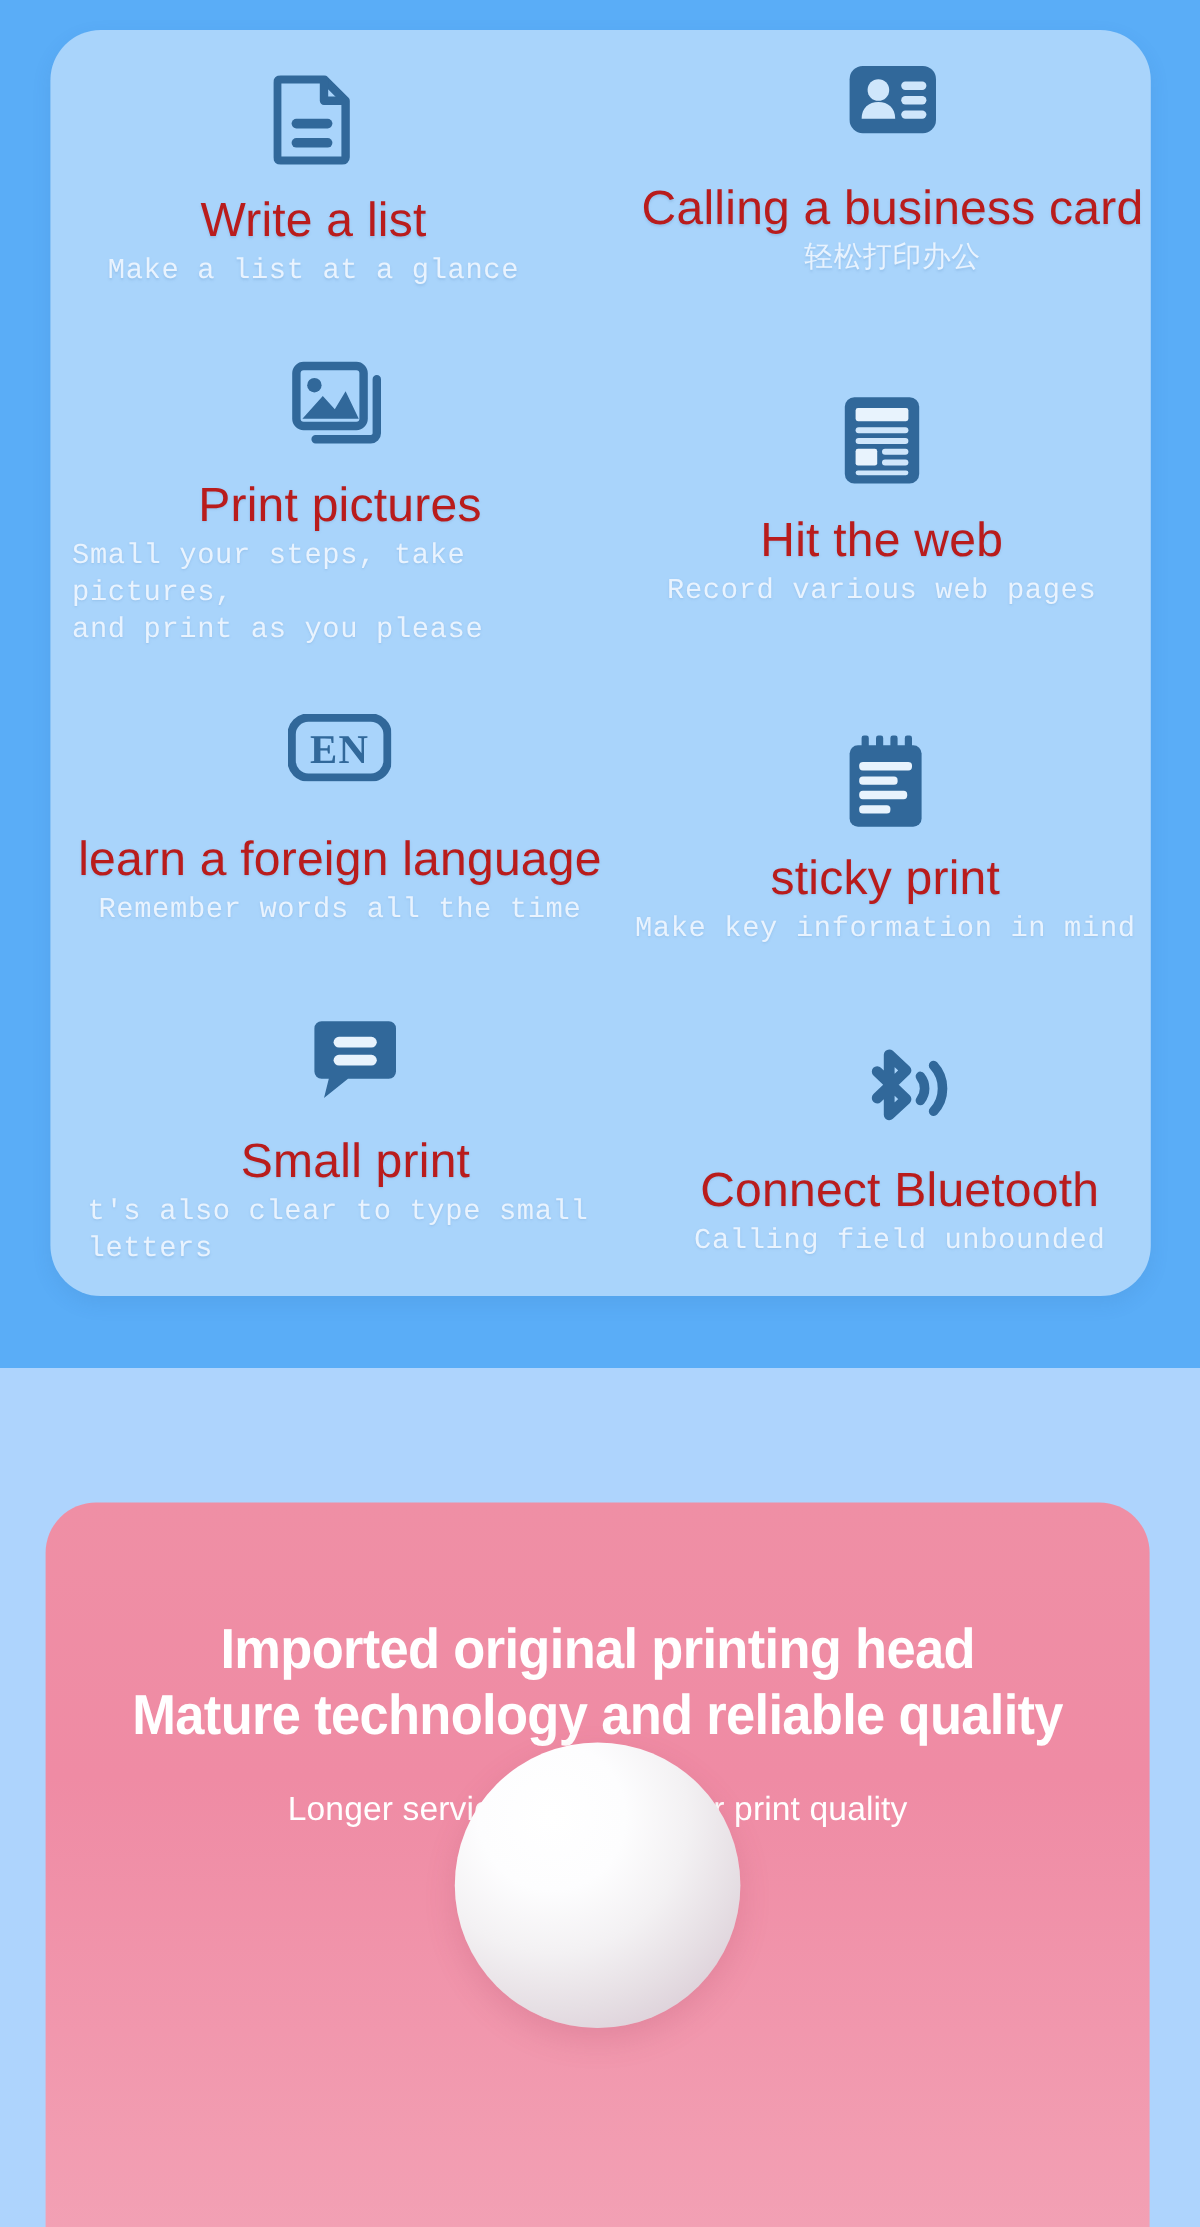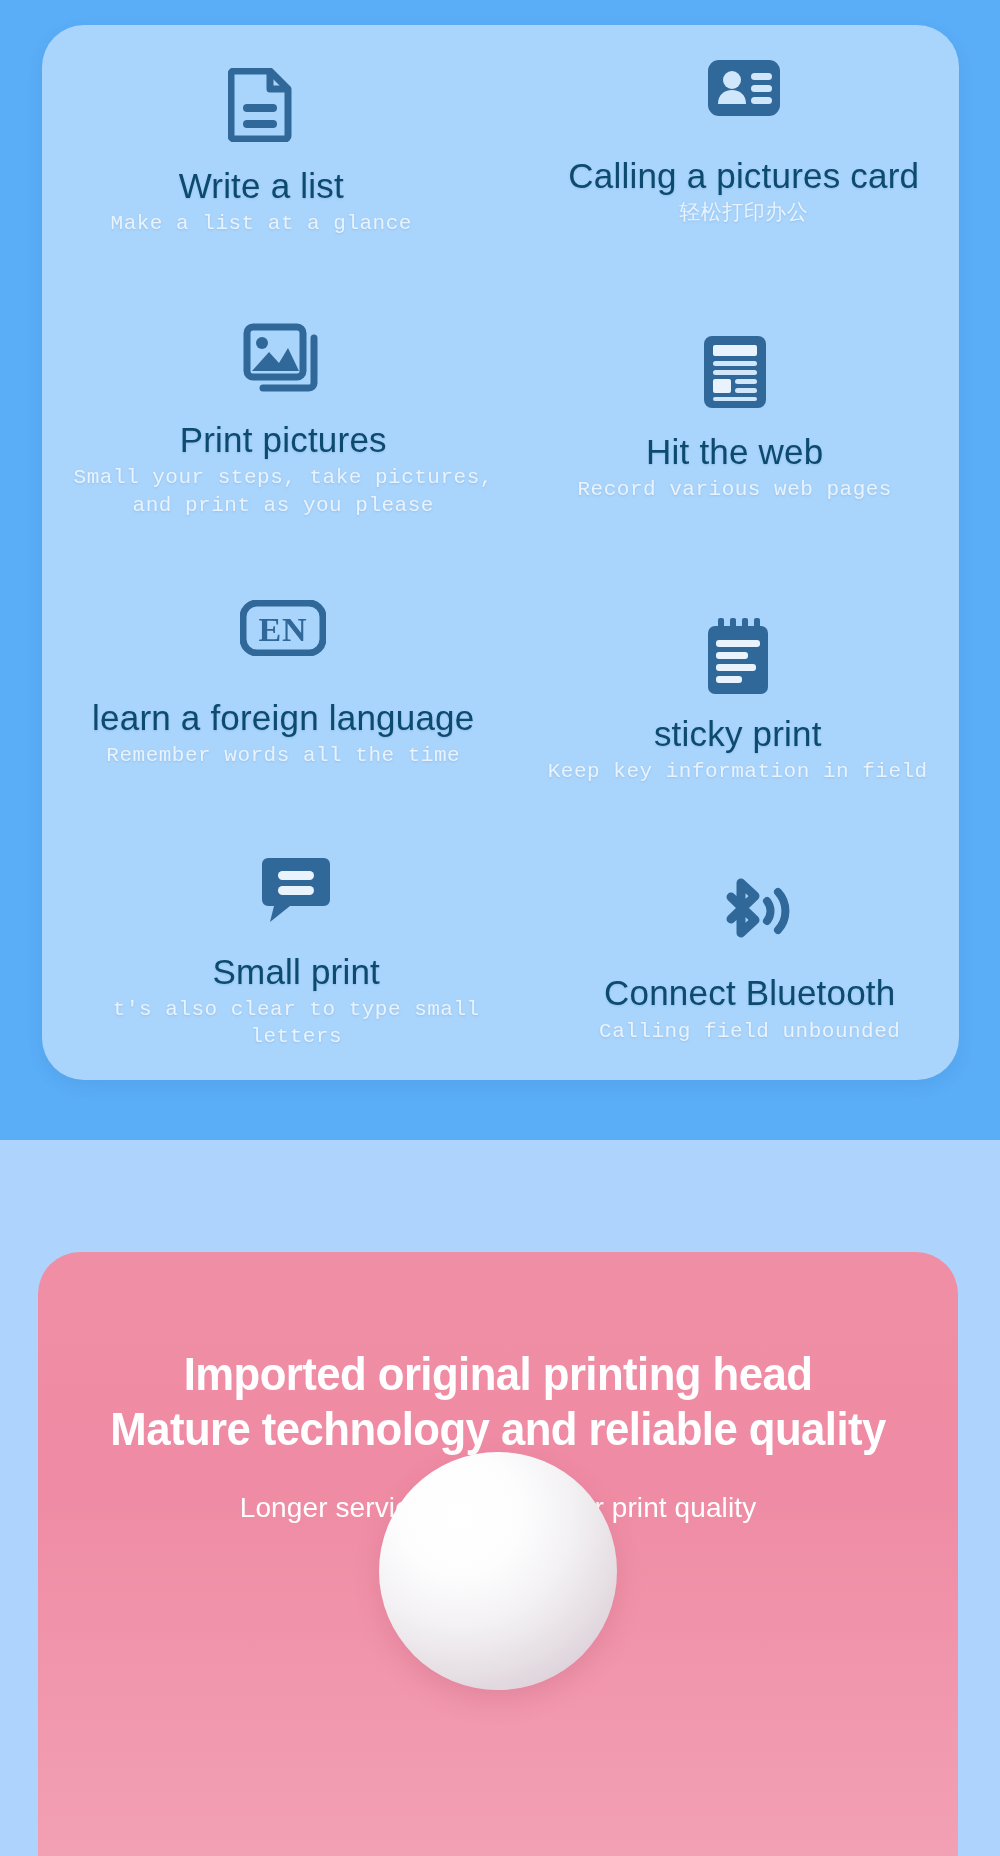--- a/index.html
+++ b/index.html
@@ -60,35 +60,35 @@
   .feature-icon {
     height: 92px;
     display: flex;
     align-items: flex-start;
     justify-content: center;
     margin-bottom: 6px;
   }
   .feature-icon svg { display: block; }
 
   .feature-title {
-    color: #0c4a6e;
-    font-size: 35px;
+    color: #b91c1c;
+    font-size: 40px;
     font-weight: 400;
     line-height: 1.15;
     letter-spacing: 0.2px;
     text-shadow: 0 1px 2px rgba(90,140,190,0.28);
   }
 
   .feature-sub {
     margin-top: 4px;
     color: #e9f3fe;
     font-family: "Liberation Mono", monospace;
-    font-size: 21px;
+    font-size: 24px;
     line-height: 1.3;
-    text-align: center;
+    text-align: left;
     letter-spacing: 0.5px;
     text-shadow: 0 1px 2px rgba(90,140,190,0.25);
   }
 
   
   .cell-0 { transform: translate(-10px, -4px); }
   .cell-1 { transform: translate( 14px, -14px); }
   .cell-2 { transform: translate( 12px,  0px); }
   .cell-3 { transform: translate(  5px, -2px); }
   .cell-4 { transform: translate( 12px,  0px); }
@@ -185,21 +185,21 @@
           <div class="feature-icon">
             <svg width="76" height="60" viewBox="0 0 76 60">
               <rect x="2" y="2" width="72" height="56" rx="11" fill="#31689a"></rect>
               <circle cx="26" cy="22" r="9" fill="#cfe6fb"></circle>
               <path d="M12 46 c0 -9 6 -14 14 -14 s14 5 14 14 Z" fill="#cfe6fb"></path>
               <rect x="45" y="15" width="21" height="7" rx="3.5" fill="#cfe6fb"></rect>
               <rect x="45" y="27" width="21" height="7" rx="3.5" fill="#cfe6fb"></rect>
               <rect x="45" y="39" width="21" height="7" rx="3.5" fill="#cfe6fb"></rect>
             </svg>
           </div>
-          <div class="feature-title">Calling a pictures card</div>
+          <div class="feature-title">Calling a business card</div>
           <div class="feature-sub">轻松打印办公</div>
         </div>
 
         <div class="feature-cell cell-2">
           <div class="feature-icon">
             <svg width="80" height="76" viewBox="0 0 80 76">
               <path d="M20 66 H66 a5 5 0 0 0 5 -5 V16" fill="none" stroke="#31689a" stroke-width="7" stroke-linecap="round" stroke-linejoin="round"></path>
               <rect x="4" y="5" width="56" height="50" rx="6" fill="none" stroke="#31689a" stroke-width="7"></rect>
               <circle cx="19" cy="21" r="6" fill="#31689a"></circle>
               <path d="M9 49 L26 30 L36 41 L45 26 L56 49 Z" fill="#31689a"></path>
@@ -246,21 +246,21 @@
               <rect x="38" y="2" width="6" height="14" rx="2" fill="#31689a"></rect>
               <rect x="50" y="2" width="6" height="14" rx="2" fill="#31689a"></rect>
               <rect x="4" y="10" width="60" height="68" rx="7" fill="#31689a"></rect>
               <rect x="12" y="24" width="44" height="7" rx="3" fill="#e8f3fd"></rect>
               <rect x="12" y="36" width="32" height="7" rx="3" fill="#e8f3fd"></rect>
               <rect x="12" y="48" width="40" height="7" rx="3" fill="#e8f3fd"></rect>
               <rect x="12" y="60" width="26" height="7" rx="3" fill="#e8f3fd"></rect>
             </svg>
           </div>
           <div class="feature-title">sticky print</div>
-          <div class="feature-sub">Keep key information in field</div>
+          <div class="feature-sub">Make key information in mind</div>
         </div>
 
         <div class="feature-cell cell-6">
           <div class="feature-icon">
             <svg width="72" height="70" viewBox="0 0 72 70">
               <path d="M8 4 H64 a6 6 0 0 1 6 6 V46 a6 6 0 0 1 -6 6 H30 L10 68 L14 52 H8 a6 6 0 0 1 -6 -6 V10 a6 6 0 0 1 6 -6 Z" fill="#31689a"></path>
               <rect x="18" y="17" width="36" height="9" rx="4.5" fill="#e8f3fd"></rect>
               <rect x="18" y="32" width="36" height="9" rx="4.5" fill="#e8f3fd"></rect>
             </svg>
           </div>

